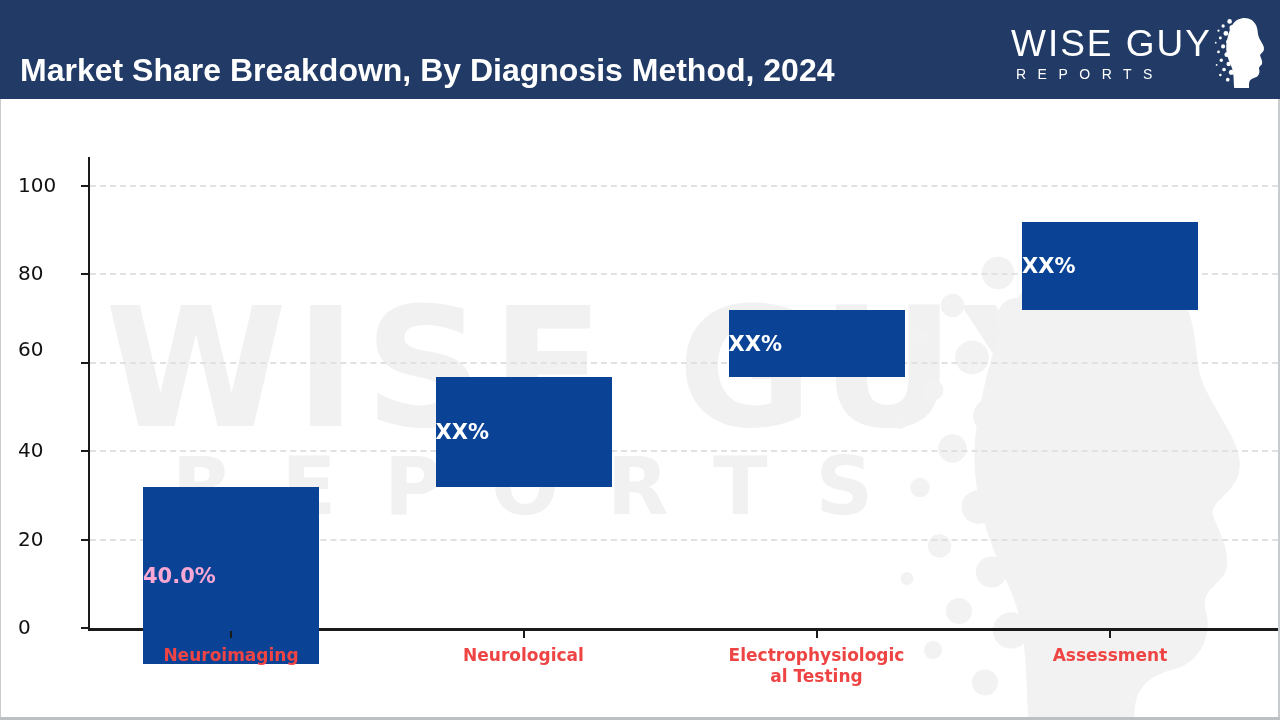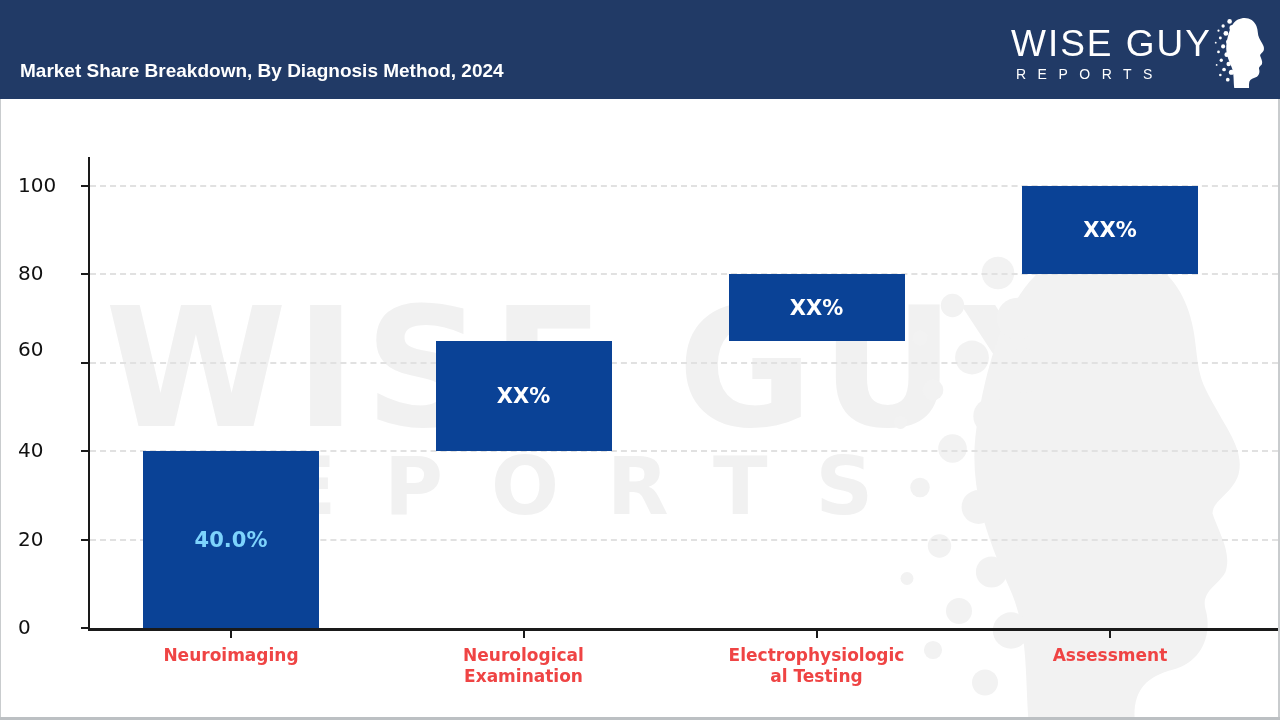--- a/index.html
+++ b/index.html
@@ -10,21 +10,21 @@
   
   .edge{position:absolute;background:#c9ccce;}
   #edge-left{left:0;top:99px;bottom:0;width:1px;}
   #edge-right{right:0;top:99px;bottom:0;width:2px;}
   #edge-bottom{left:0;right:0;bottom:0;height:3px;background:#bcc0c3;}
 
   
   #header{position:absolute;left:0;top:0;width:1280px;height:99px;
           display:flex;align-items:center;justify-content:space-between;}
   #page-title{color:#ffffff;font-family:"Liberation Sans",sans-serif;
-              font-weight:bold;font-size:19px;padding-left:20px;white-space:nowrap;margin-top:42px;}
+              font-weight:bold;font-size:32px;padding-left:20px;white-space:nowrap;margin-top:42px;}
   #logo{display:flex;align-items:flex-start;padding-right:14px;}
   #logo-text{display:flex;flex-direction:column;align-items:flex-start;margin-top:17px;}
   #logo-line1{color:#fff;font-family:"Liberation Sans",sans-serif;font-size:37px;
               font-weight:400;letter-spacing:2px;line-height:1;}
   #logo-line2{color:#fff;font-family:"Liberation Sans",sans-serif;font-size:14px;
               font-weight:400;letter-spacing:11.5px;line-height:1;margin-top:5px;padding-left:5px;}
   #logo-head{margin-left:-4px;margin-top:6px;}
 
   
   #chart{position:absolute;left:0;top:99px;width:1280px;height:621px;overflow:hidden;}
@@ -41,21 +41,21 @@
   #y-spine{left:88px;top:58px;width:2px;height:473px;}
   #x-spine{left:88px;top:529px;width:1190px;height:3px;}
 
   .gridline{position:absolute;left:90px;width:1188px;height:0;
             border-top:2px dashed #e1e1e1;z-index:1;}
   .ytick-mark{position:absolute;left:81px;width:7px;height:2px;background:#1a1a1a;z-index:2;}
   .ytick-label{position:absolute;left:18px;width:60px;
                font-size:20px;color:#111;z-index:2;}
   .xtick-mark{position:absolute;top:532px;width:2px;height:7px;background:#1a1a1a;z-index:2;}
 
-  .bar{position:absolute;z-index:2;display:flex;align-items:center;justify-content:center;}
+  .bar{position:absolute;z-index:2;display:flex;align-items:center;justify-content:flex-start;margin-top:36px;}
   .bar-label{font-weight:bold;font-size:21px;z-index:3;}
 
   .cat-label{position:absolute;top:546px;width:300px;text-align:center;
              font-weight:bold;font-size:17px;line-height:21px;color:#ef4444;z-index:2;}
 </style>
 </head>
 <body>
 
 <div id="page">
 
@@ -139,33 +139,32 @@
         <div class="gridline" style="top: 262.8px;"></div>
         <div class="ytick-mark" style="top: 262.8px;"></div>
         <div class="ytick-label" style="top: 238px;">60</div>
         <div class="gridline" style="top: 174.4px;"></div>
         <div class="ytick-mark" style="top: 174.4px;"></div>
         <div class="ytick-label" style="top: 162.4px;">80</div>
         <div class="gridline" style="top: 86px;"></div>
         <div class="ytick-mark" style="top: 86px;"></div>
         <div class="ytick-label" style="top: 74px;">100</div>
         <div class="bar" style="left: 143px; top: 352.2px; width: 176px; height: 176.8px; background: rgb(10, 66, 150);">
-          <span class="bar-label" style="color: #7dd3fc;">40.0%</span>
+          <span class="bar-label" style="color: #f9a8d4;">40.0%</span>
         </div>
         <div class="xtick-mark" style="left: 230px;"></div>
         <div class="cat-label" style="left: 81px;">
           <div>Neuroimaging</div>
         </div>
         <div class="bar" style="left: 435.5px; top: 241.7px; width: 176px; height: 110.5px; background: rgb(10, 66, 150);">
           <span class="bar-label" style="color: rgb(255, 255, 255);">XX%</span>
         </div>
         <div class="xtick-mark" style="left: 522.5px;"></div>
         <div class="cat-label" style="left: 373.5px;">
           <div>Neurological</div>
-          <div>Examination</div>
         </div>
         <div class="bar" style="left: 728.5px; top: 175.4px; width: 176px; height: 66.3px; background: rgb(10, 66, 150);">
           <span class="bar-label" style="color: rgb(255, 255, 255);">XX%</span>
         </div>
         <div class="xtick-mark" style="left: 815.5px;"></div>
         <div class="cat-label" style="left: 666.5px;">
           <div>Electrophysiologic</div>
           <div>al Testing</div>
         </div>
         <div class="bar" style="left: 1022px; top: 87px; width: 176px; height: 88.4px; background: rgb(10, 66, 150);">

